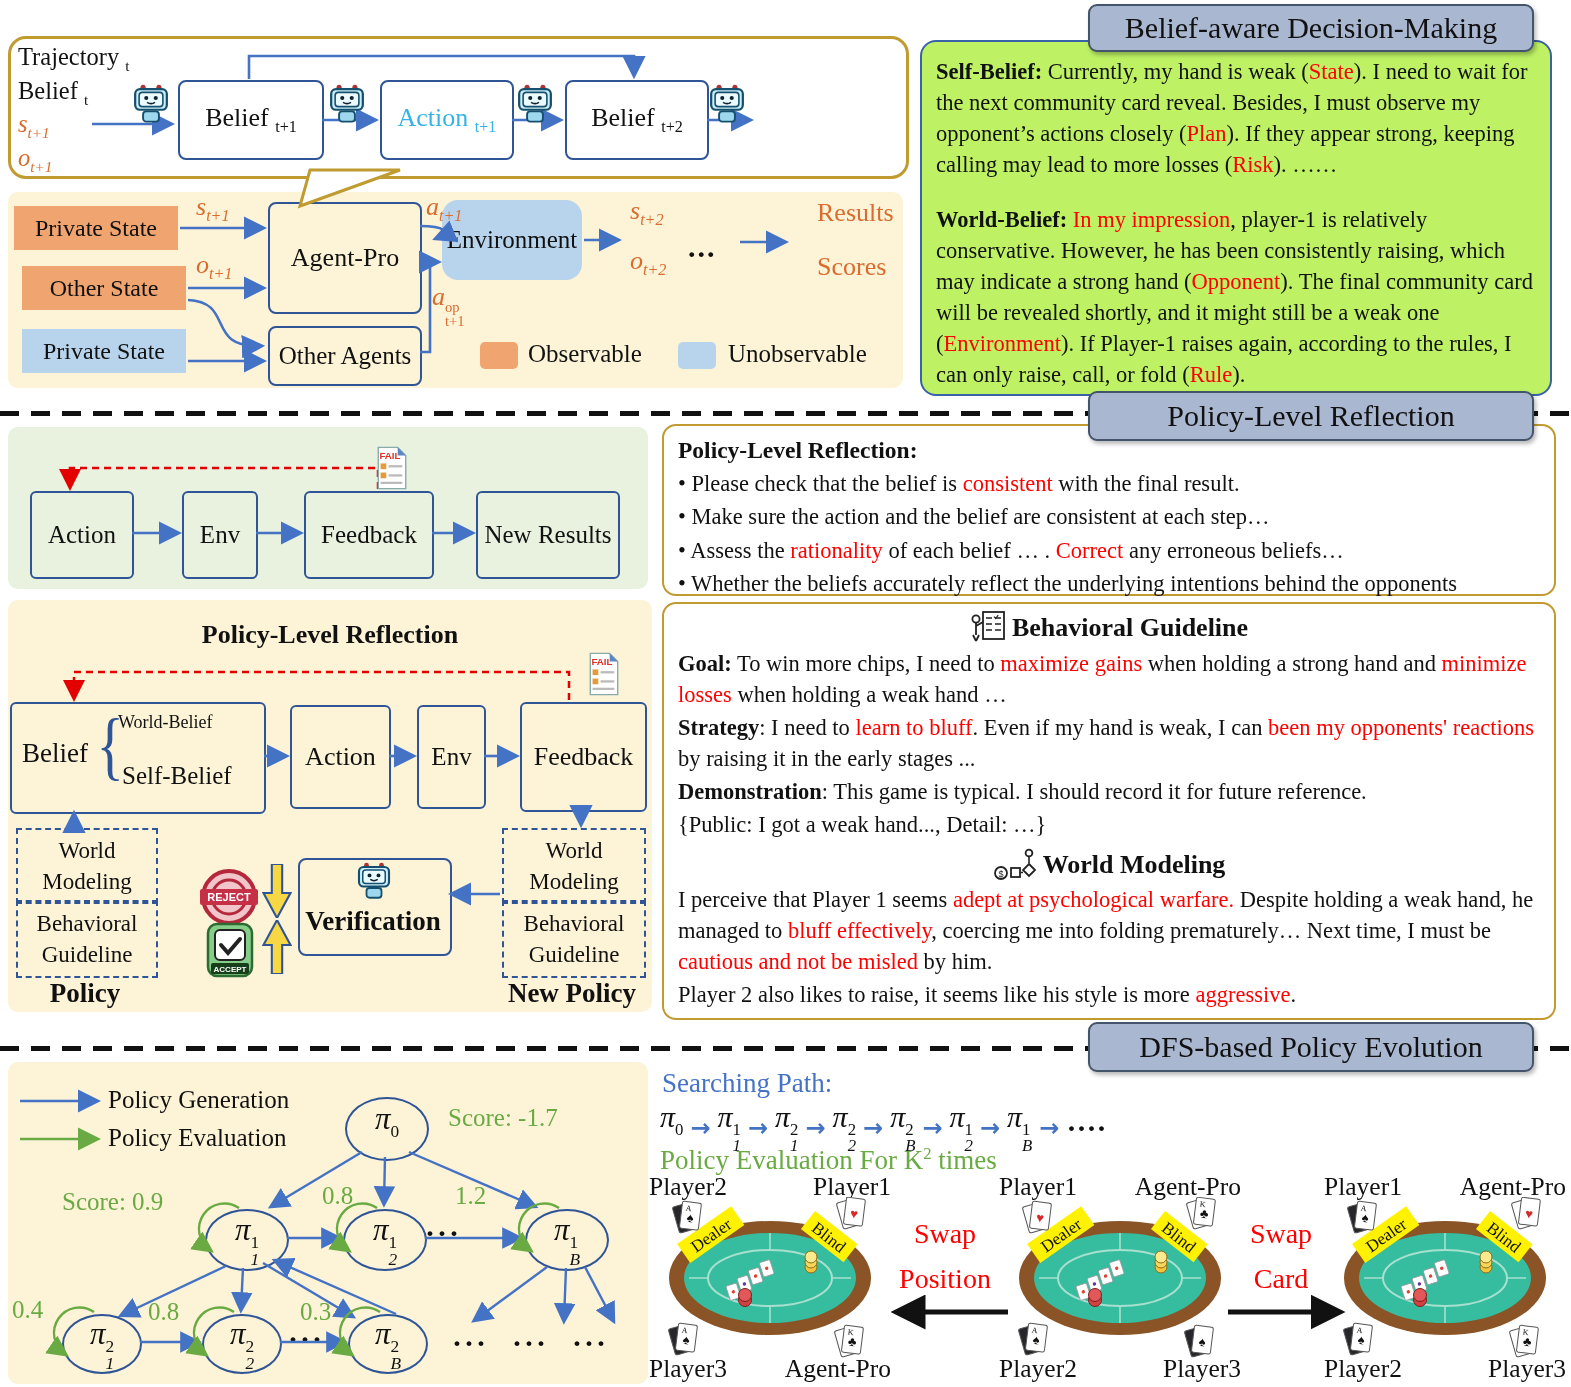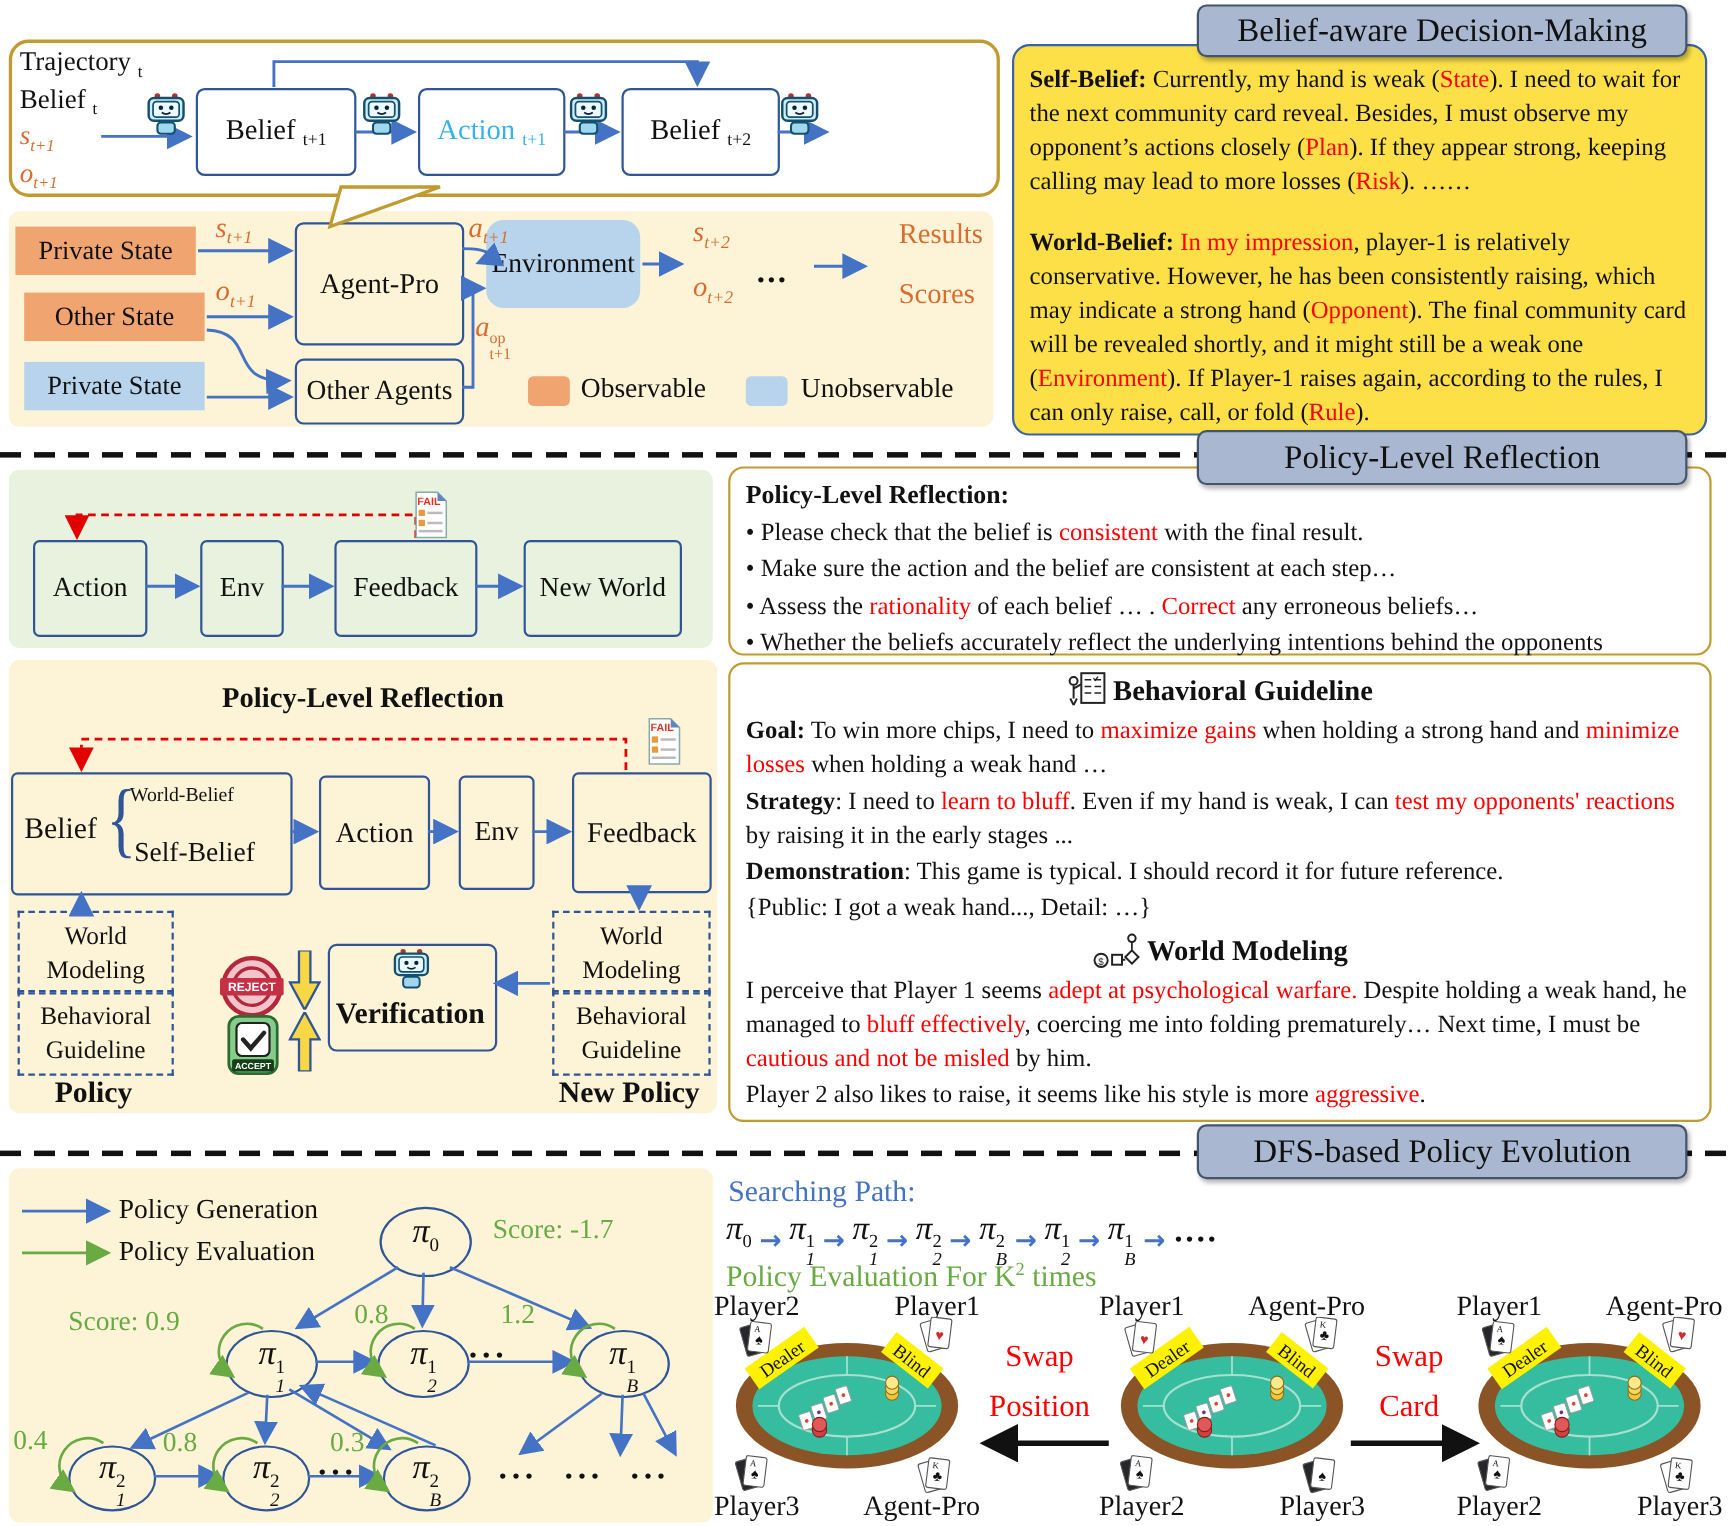--- a/index.html
+++ b/index.html
@@ -4,21 +4,21 @@
 <style>
   html,body{margin:0;padding:0;background:#fff}
   #root{position:relative;width:1571px;height:1387px;background:#fff;overflow:hidden;
         font-family:"Liberation Serif",serif;color:#111}
   .abs{position:absolute}
   .ctr{display:flex;align-items:center;justify-content:center;text-align:center}
   .box{border:2.5px solid #2f5597;border-radius:8px;display:flex;align-items:center;justify-content:center;text-align:center}
   .hdr{background:#a9b7d1;border:2px solid #44546a;border-radius:9px;display:flex;align-items:center;justify-content:center;
        font-size:30px;z-index:9;box-shadow:2px 3px 4px rgba(0,0,0,.28)}
   .gold{border:2.5px solid #bf9b30;border-radius:14px;background:#fff;z-index:2}
-  .bluebox{border:2.5px solid #3a62a7;border-radius:16px;background:#fde047;z-index:2}
+  .bluebox{border:2.5px solid #3a62a7;border-radius:16px;background:#bef264;z-index:2}
   .panel{background:#fdf3d7;border-radius:10px}
   .gpanel{background:#e8f2df;border-radius:10px}
   .dashline{height:4.5px;background:repeating-linear-gradient(90deg,#111 0 19px,transparent 19px 31px);z-index:1}
   .dashedbox{border:2.3px dashed #2f5597;display:flex;flex-direction:column;align-items:center;justify-content:center;
              text-align:center;font-size:23px;line-height:1.35;background:transparent}
   .b{font-weight:bold}.i{font-style:italic}
   .red{color:#f00}.orange{color:#d96c2e}.green{color:#6aaa43}.blue{color:#4472c4}.cyan{color:#35b3e9}
   .para{font-size:22.5px;line-height:1.38;text-align:left}
   .bullet::before{content:"• "}
   sup{font-size:.62em}sub{font-size:.62em}
@@ -131,21 +131,21 @@
     <div class="para" style="margin:24px 14px 0 14px"><span class="b">World-Belief:</span><span> </span><span class="red">In my impression</span><span>, player-1 is relatively conservative. However, he has been consistently raising, which may indicate a strong hand (</span><span class="red">Opponent</span><span>). The final community card will be revealed shortly, and it might still be a weak one (</span><span class="red">Environment</span><span>). If Player-1 raises again, according to the rules, I can only raise, call, or fold (</span><span class="red">Rule</span><span>).</span></div>
   </div>
 
   <div class="abs dashline" style="left:0;top:411px;width:1571px"></div>
   <div class="abs hdr" style="left:1088px;top:391px;width:442px;height:46px">Policy-Level Reflection</div>
 
   <div class="abs gpanel" style="left:8px;top:427px;width:640px;height:162px"></div>
   <div class="abs box" style="left:30px;top:491px;width:100px;height:84px;font-size:25px;border-radius:6px;z-index:3">Action</div>
   <div class="abs box" style="left:182px;top:491px;width:72px;height:84px;font-size:25px;border-radius:6px;z-index:3">Env</div>
   <div class="abs box" style="left:304px;top:491px;width:126px;height:84px;font-size:25px;border-radius:6px;z-index:3">Feedback</div>
-  <div class="abs box" style="left:476px;top:491px;width:140px;height:84px;font-size:25px;border-radius:6px;z-index:3">New World</div>
+  <div class="abs box" style="left:476px;top:491px;width:140px;height:84px;font-size:25px;border-radius:6px;z-index:3">New Results</div>
   <svg class="abs" style="left:376px;top:446px;z-index:7" width="32" height="44" viewBox="0 0 28 38">
       <path d="M2,1 h17 l7,7 v29 h-24 z" fill="#fff" stroke="#8aa" stroke-width="1.2"></path>
       <path d="M19,1 l7,7 h-7 z" fill="#5b87c5"></path>
       <text x="3" y="11" font-size="8.5" font-weight="bold" fill="#e23023" font-family="Liberation Sans,sans-serif">FAIL</text>
       <rect x="4" y="15" width="5" height="5" fill="#e69a3a"></rect>
       <rect x="11" y="16.5" width="12" height="2" fill="#bbb"></rect>
       <rect x="4" y="23" width="5" height="5" fill="#e69a3a"></rect>
       <rect x="11" y="24.5" width="12" height="2" fill="#bbb"></rect>
       <rect x="4" y="31" width="19" height="2" fill="#bbb"></rect>
     </svg>
@@ -235,21 +235,21 @@
       <svg width="36" height="36" viewBox="0 0 36 36">
           <rect x="13" y="2" width="21" height="27" fill="#fff" stroke="#222" stroke-width="1.8"></rect>
           <path d="M16,8 h6 M25,8 h6 M16,14 h6 M25,14 h6 M16,20 h6 M25,20 h6" stroke="#222" stroke-width="1.4"></path>
           <path d="M24,6.5 l1.6,2 l2.6,-3.4" stroke="#222" stroke-width="1.2" fill="none"></path>
           <circle cx="6" cy="9" r="3.6" fill="none" stroke="#222" stroke-width="1.8"></circle>
           <path d="M6,13 v12 M6,16 l7,-4 M3,25 l3,6 M9,25 l-3,6 M3,31 h0" stroke="#222" stroke-width="1.8" fill="none"></path>
         </svg>
       <span class="b" style="font-size:26px;margin-left:6px">Behavioral Guideline</span>
     </div>
     <div class="para" style="margin:2px 12px 0 14px"><span class="b">Goal:</span><span> To win more chips, I need to </span><span class="red">maximize gains</span><span> when holding a strong hand and </span><span class="red">minimize losses</span><span> when holding a weak hand …</span></div>
-    <div class="para" style="margin:2px 12px 0 14px"><span class="b">Strategy</span><span>: I need to </span><span class="red">learn to bluff</span><span>. Even if my hand is weak, I can </span><span class="red">test my opponents' reactions</span><span> by raising it in the early stages ...</span></div>
+    <div class="para" style="margin:2px 12px 0 14px"><span class="b">Strategy</span><span>: I need to </span><span class="red">learn to bluff</span><span>. Even if my hand is weak, I can </span><span class="red">been my opponents' reactions</span><span> by raising it in the early stages ...</span></div>
     <div class="para" style="margin:2px 12px 0 14px"><span class="b">Demonstration</span><span>:  This game is typical. I should record it for future reference.</span></div>
     <div class="para" style="margin:2px 12px 0 14px"><span>{Public: I got a weak hand...,  Detail: …}</span></div>
     <div style="display:flex;align-items:center;justify-content:center;margin-top:8px">
       <svg width="44" height="34" viewBox="0 0 44 34">
           <circle cx="8" cy="25" r="6" fill="none" stroke="#222" stroke-width="1.8"></circle>
           <text x="8" y="29" font-size="9" text-anchor="middle" fill="#222" font-family="Liberation Sans,sans-serif">$</text>
           <rect x="18" y="20" width="9" height="9" fill="none" stroke="#222" stroke-width="1.8"></rect>
           <polygon points="36,16 42,22 36,28 30,22" fill="none" stroke="#222" stroke-width="1.8"></polygon>
           <circle cx="36" cy="5" r="3.4" fill="none" stroke="#222" stroke-width="1.8"></circle>
           <path d="M36,8.5 v7 M27,24.5 h3" stroke="#222" stroke-width="1.6"></path>

